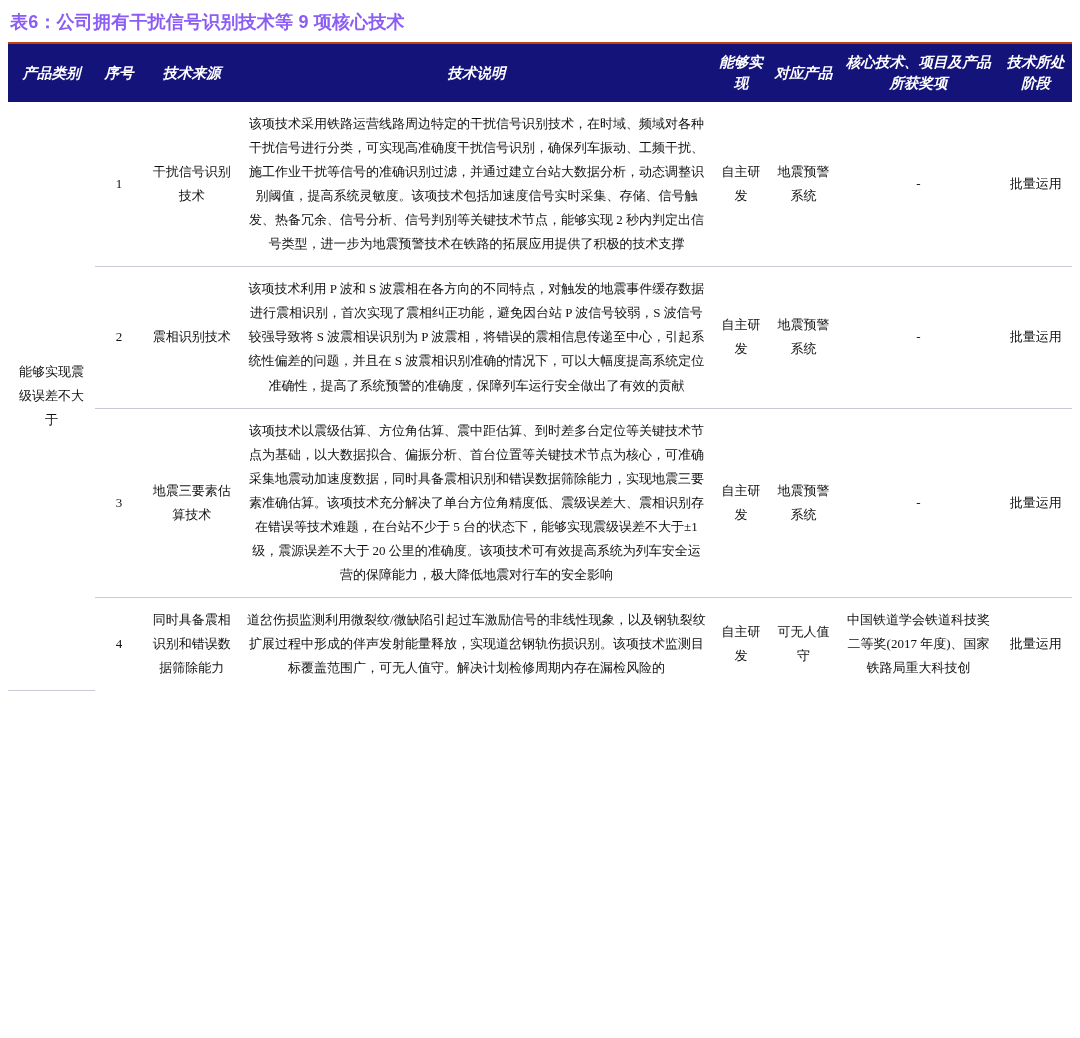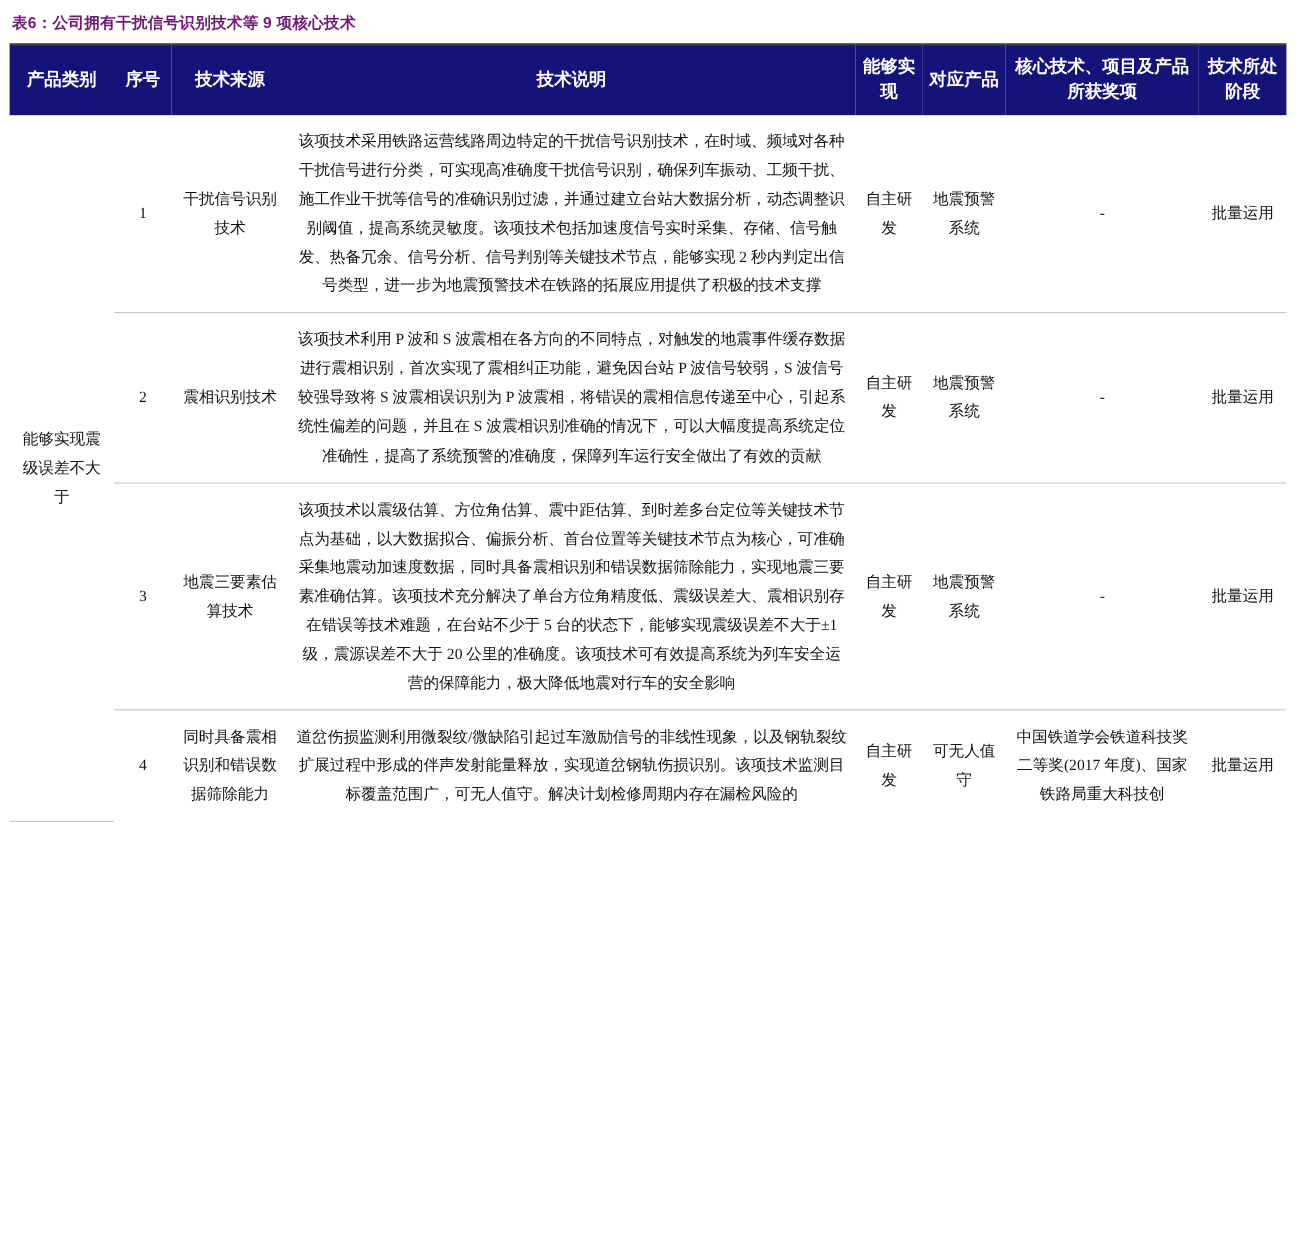--- a/index.html
+++ b/index.html
@@ -14,23 +14,23 @@
     color: #1a1a1a;
     overflow: hidden;
   }
   .page {
     width: 1080px;
     padding: 0;
     box-sizing: border-box;
   }
   .caption {
     font-family: "Liberation Sans", sans-serif;
-    font-size: 13px;
+    font-size: 18px;
     font-weight: bold;
-    color: #701a75;
+    color: #8b5cf6;
     padding: 10px 8px 8px 10px;
     letter-spacing: 0.2px;
   }
   table.tbl {
     border-collapse: collapse;
     width: 1064px;
     margin-left: 8px;
     table-layout: fixed;
   }
   table.tbl th {
@@ -77,21 +77,22 @@
   }
   .col-cat   { width: 86px; }
   .col-no    { width: 48px; }
   .col-core  { width: 96px; }
   .col-desc  { width: 468px; }
   .col-src   { width: 56px; }
   .col-prod  { width: 68px; }
   .col-award { width: 160px; }
   .col-stage { width: 72px; }
   .hdr-top {
-    border-top: 2px solid #404040;
+    border-top: 2px solid #c2410c;
+    font-style: italic;
   }
 </style>
 </head>
 <body>
 
 <div class="page">
 
   <div class="caption">表6：公司拥有干扰信号识别技术等 9 项核心技术</div>
 
   <table class="tbl">

